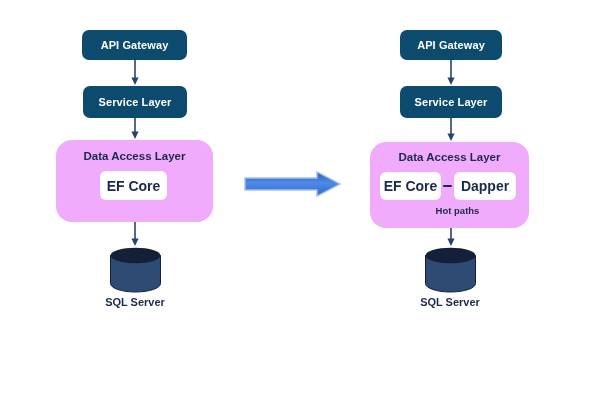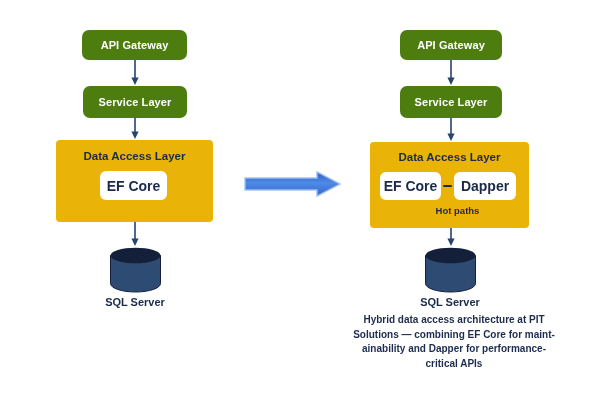--- a/index.html
+++ b/index.html
@@ -1,26 +1,26 @@
 <!DOCTYPE html>
 <html><head>
 <meta charset="utf-8">
 <style>
   html,body{margin:0;padding:0;background:#ffffff;}
   .stage{
     position:relative;width:600px;height:400px;background:#ffffff;overflow:hidden;
     font-family:"Liberation Sans","DejaVu Sans",sans-serif;color:#1b2a4a;
   }
   .navy-box{
-    position:absolute;background:#4d7c0f;color:#ffffff;border-radius:7px;
+    position:absolute;background:#0c4a6e;color:#ffffff;border-radius:7px;
     display:flex;align-items:center;justify-content:center;
     font-size:11px;font-weight:bold;letter-spacing:.1px;
   }
   .dal{
-    position:absolute;background:#eab308;border-radius:4px;
+    position:absolute;background:#f0abfc;border-radius:16px;
   }
   .dal-title{
     position:absolute;width:100%;text-align:center;
     font-size:11.5px;font-weight:bold;color:#1b2a4a;
   }
   .white-box{
     position:absolute;background:#ffffff;border-radius:6px;
     display:flex;align-items:center;justify-content:center;
     font-size:14px;font-weight:bold;color:#1b2a4a;
   }
@@ -128,18 +128,14 @@
     <polygon points="2.4,10.5 9.6,10.5 6,18" fill="#27436f"></polygon>
   </svg>
 
   <svg class="abs" style="left:424px;top:247px;" width="53" height="46" viewBox="0 0 53 46">
     <path d="M1.5 8.5 v28 a25 8.5 0 0 0 50 0 v-28 z" fill="#2e4b73" stroke="#14203a" stroke-width="1"></path>
     <ellipse cx="26.5" cy="8.5" rx="25" ry="7.8" fill="#14203a"></ellipse>
   </svg>
 
   <div class="db-label" style="left:390px;top:296px;">SQL Server</div>
 
-  <div class="caption">Hybrid data access architecture at PIT
-Solutions — combining EF Core for maint-
-ainability and Dapper for performance-
-critical APIs</div>
 
 </div>
 
 </body></html>

